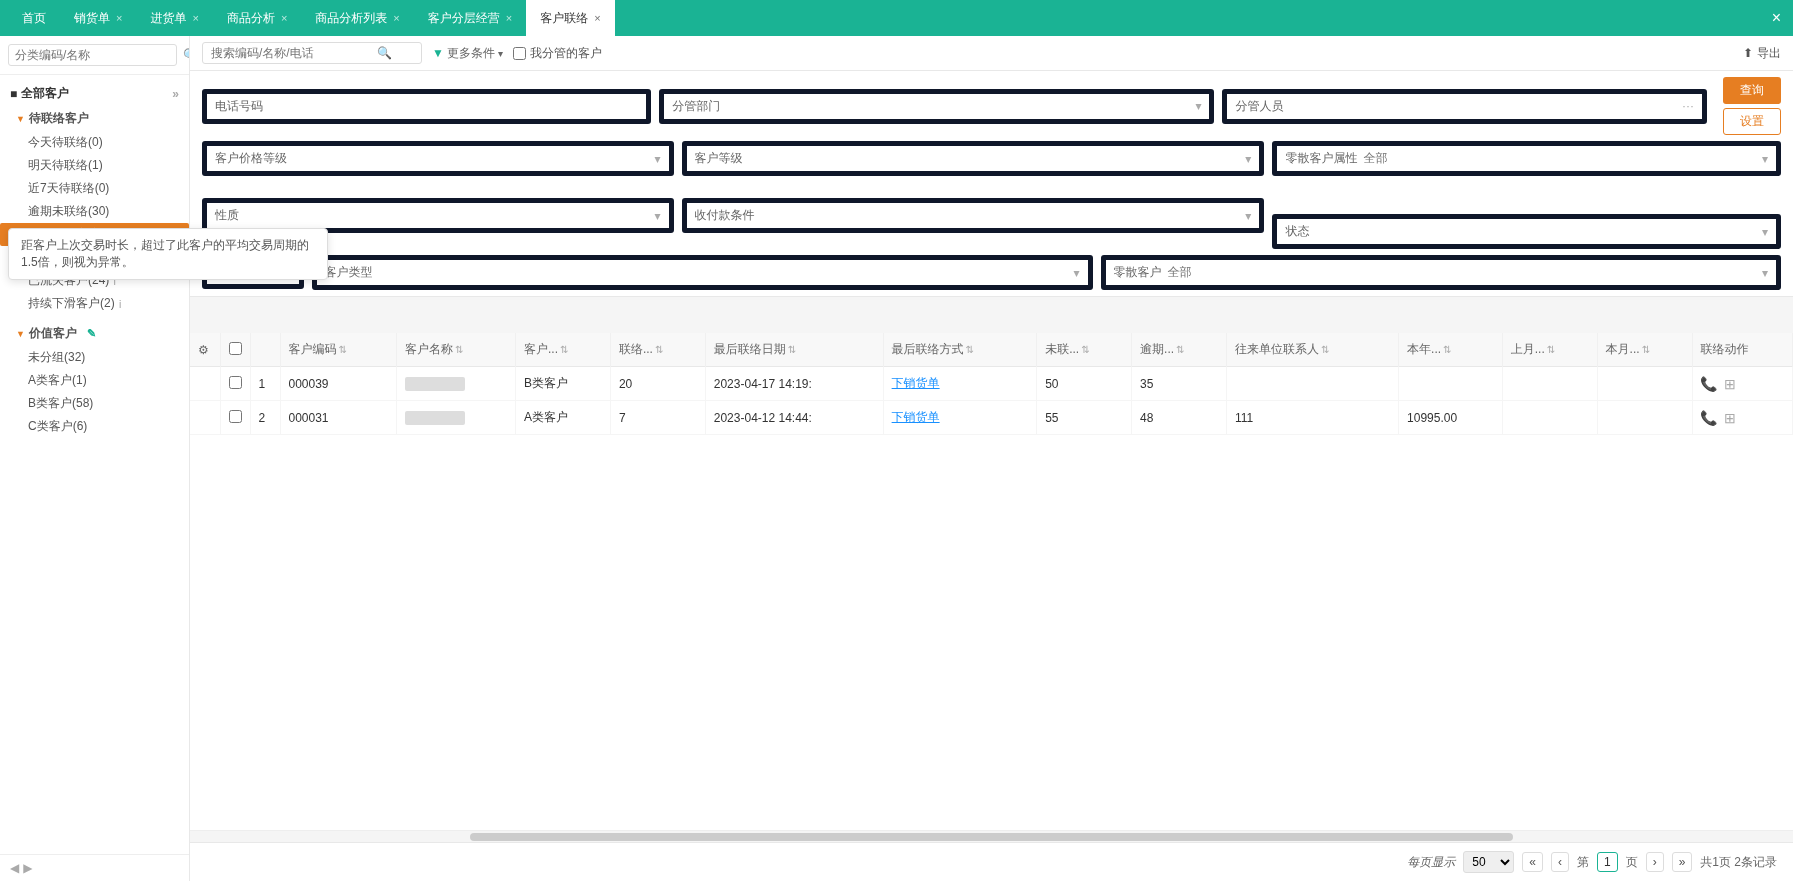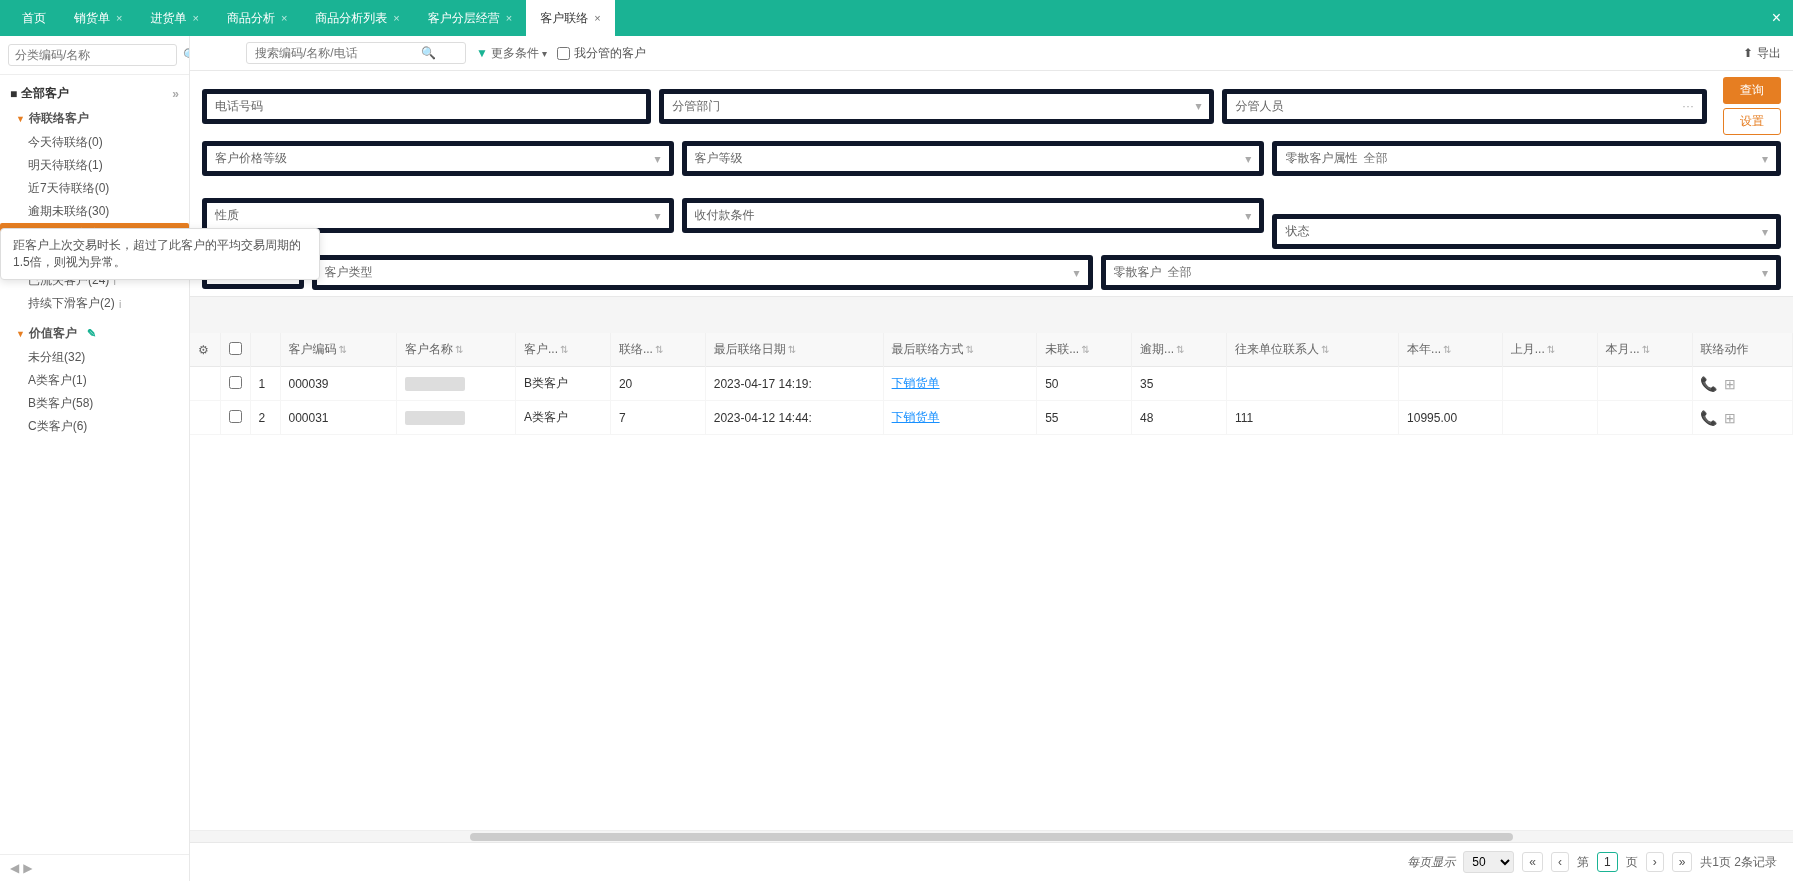--- a/index.html
+++ b/index.html
@@ -140,21 +140,20 @@
       gap: 10px;
     }
     .search-input-wrap {
       display: flex;
       align-items: center;
       border: 1px solid #ddd;
       border-radius: 3px;
       padding: 3px 8px;
       gap: 6px;
       min-width: 220px;
-      margin-left: 44px;
     }
     .search-input-wrap input {
       border: none;
       outline: none;
       font-size: 12px;
       color: #999;
       width: 160px;
     }
     .more-conditions {
       display: flex;
@@ -341,21 +340,21 @@
       top: 2px;
       height: 8px;
       background: #ccc;
       border-radius: 4px;
     }
 
     
     .tooltip-overlay {
       position: fixed;
       top: 228px;
-      left: 0;
+      left: 8px;
       background: white;
       border: 1px solid #ddd;
       border-radius: 4px;
       padding: 8px 12px;
       font-size: 12px;
       color: #555;
       max-width: 320px;
       box-shadow: 0 2px 8px rgba(0,0,0,0.12);
       z-index: 200;
     }

